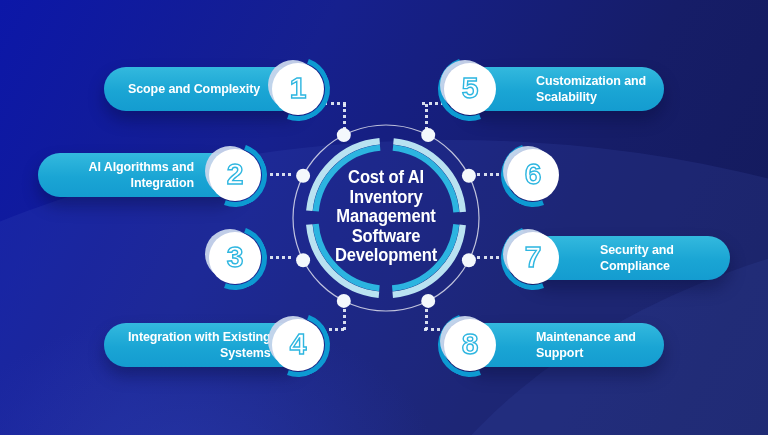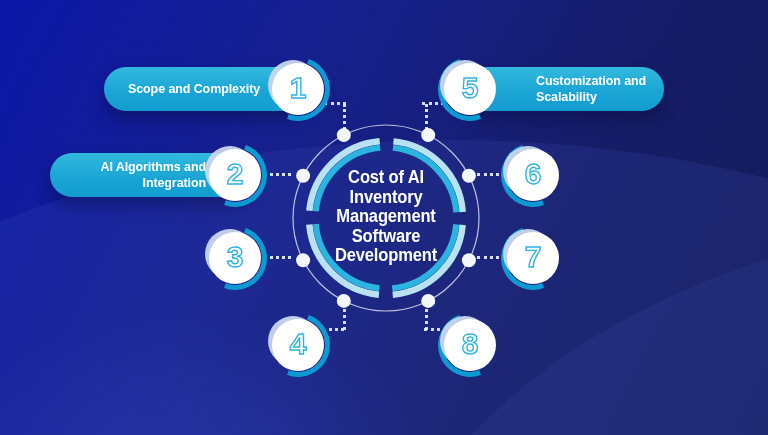--- a/index.html
+++ b/index.html
@@ -107,38 +107,42 @@
   <div class="pill-body left" style="left:104px;top:67px;width:200px">
     <span class="pill-label">Scope and Complexity</span>
   </div>
   <div class="num-wrap" style="left:272px;top:63px">
     <div class="num-arc left"></div>
     <div class="num-circle">
       <span class="num">1</span>
     </div>
   </div>
 
-  <div class="pill-body left" style="left:50px;top:153px;width:202px">
+  <div class="pill-body left" style="left:38px;top:153px;width:202px">
     <span class="pill-label">AI Algorithms and
 Integration</span>
   </div>
   <div class="num-wrap" style="left:209px;top:149px">
     <div class="num-arc left"></div>
     <div class="num-circle">
       <span class="num">2</span>
     </div>
   </div>
 
   <div class="num-wrap" style="left:209px;top:232px">
     <div class="num-arc left"></div>
     <div class="num-circle">
       <span class="num">3</span>
     </div>
   </div>
 
+  <div class="pill-body left" style="left:104px;top:323px;width:200px">
+    <span class="pill-label">Integration with Existing
+Systems</span>
+  </div>
   <div class="num-wrap" style="left:272px;top:319px">
     <div class="num-arc left"></div>
     <div class="num-circle">
       <span class="num">4</span>
     </div>
   </div>
 
   <div class="pill-body right" style="left:464px;top:67px;width:200px">
     <span class="pill-label">Customization and
 Scalability</span>
@@ -150,27 +154,35 @@
     </div>
   </div>
 
   <div class="num-wrap" style="left:507px;top:149px">
     <div class="num-arc right"></div>
     <div class="num-circle">
       <span class="num">6</span>
     </div>
   </div>
 
+  <div class="pill-body right" style="left:528px;top:236px;width:202px">
+    <span class="pill-label">Security and
+Compliance</span>
+  </div>
   <div class="num-wrap" style="left:507px;top:232px">
     <div class="num-arc right"></div>
     <div class="num-circle">
       <span class="num">7</span>
     </div>
   </div>
 
+  <div class="pill-body right" style="left:464px;top:323px;width:200px">
+    <span class="pill-label">Maintenance and
+Support</span>
+  </div>
   <div class="num-wrap" style="left:444px;top:319px">
     <div class="num-arc right"></div>
     <div class="num-circle">
       <span class="num">8</span>
     </div>
   </div>
 
 </div>
 
 </body></html>

